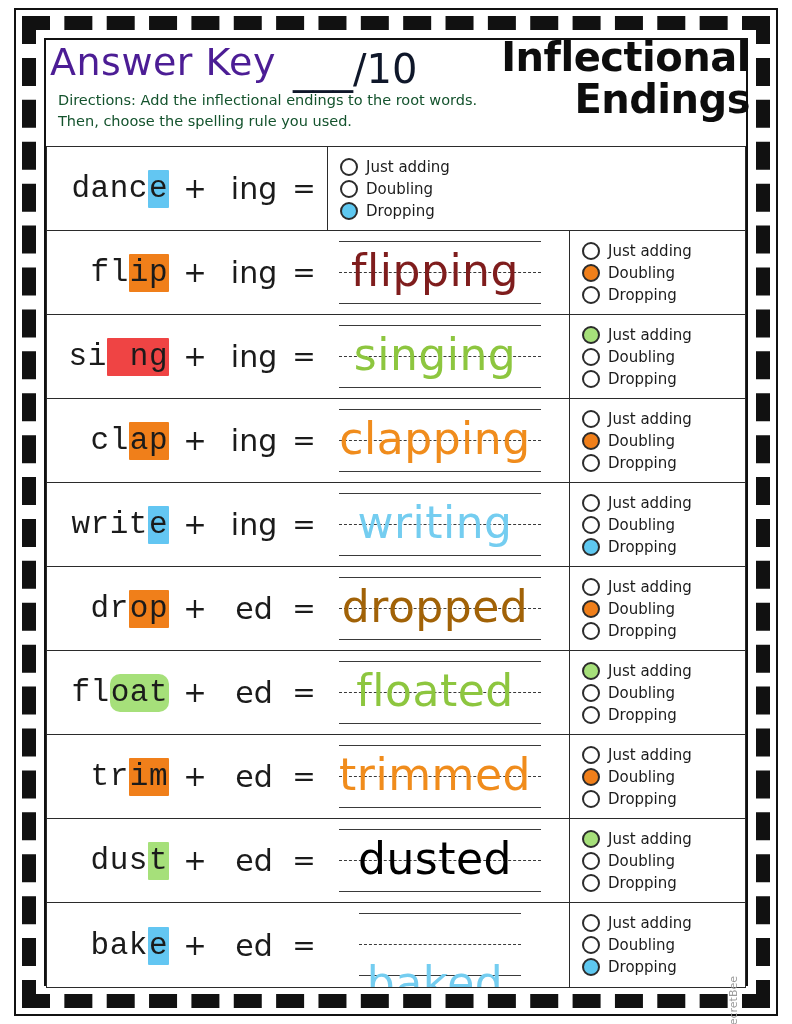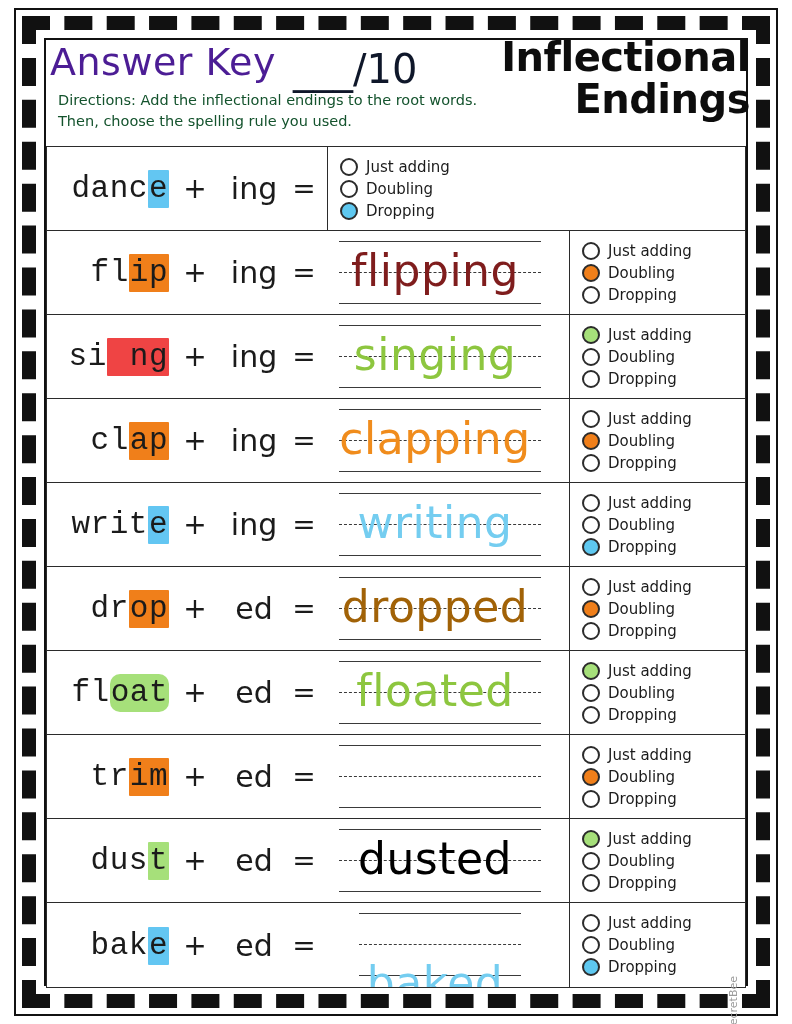--- a/index.html
+++ b/index.html
@@ -438,20 +438,21 @@
           <div class="plus">+</div>
           <div class="ending">ed</div>
           <div class="equals">=</div>
         </div>
         <div class="cell-answer">
           <div class="lines">
             <div class="ln top"></div>
             <div class="ln mid"></div>
             <div class="ln bot"></div>
           </div>
+          <div class="answer-text" style="color: rgb(240, 140, 28);">trimmed</div>
         </div>
         <div class="cell-rules">
           <div class="rule">
             <span class="bubble"></span>
             <span class="rule-label">Just adding</span>
           </div>
           <div class="rule">
             <span class="bubble" style="background: rgb(240, 127, 26);"></span>
             <span class="rule-label">Doubling</span>
           </div>

